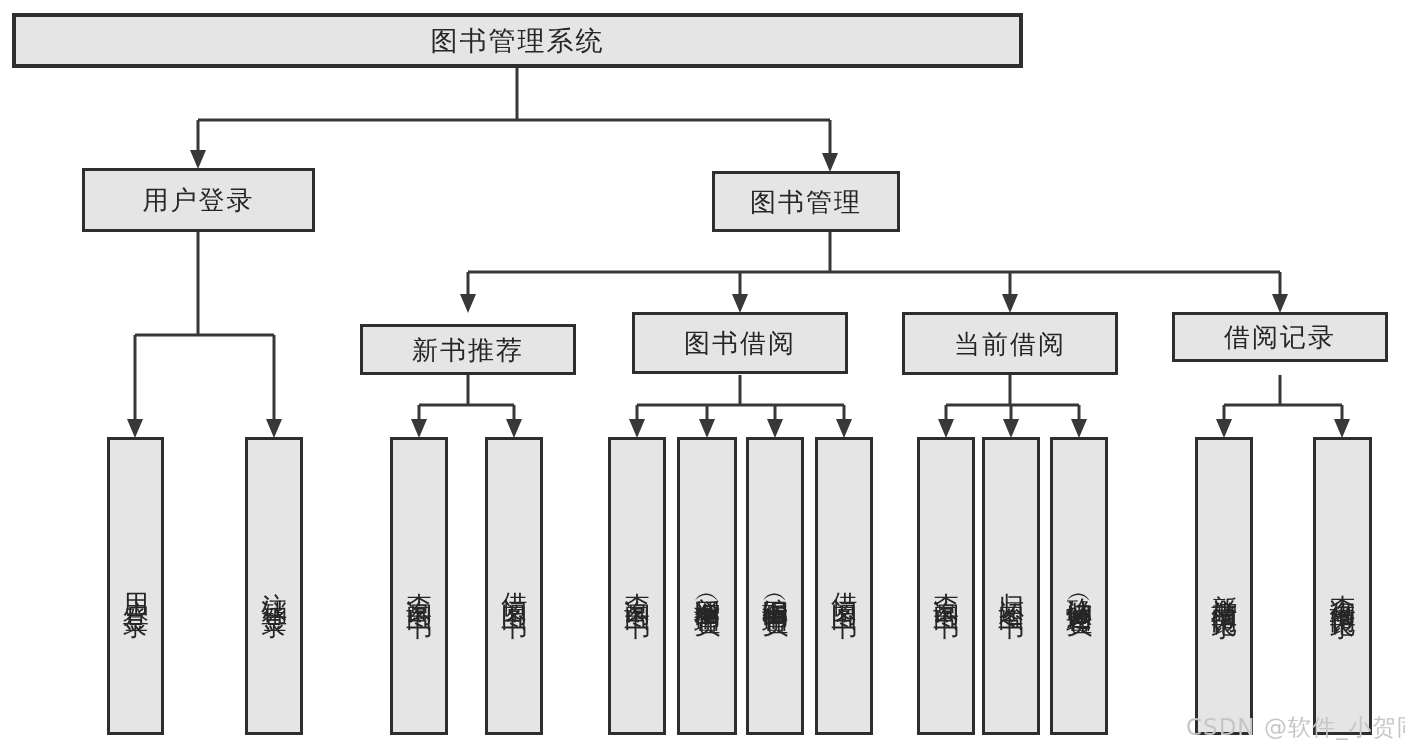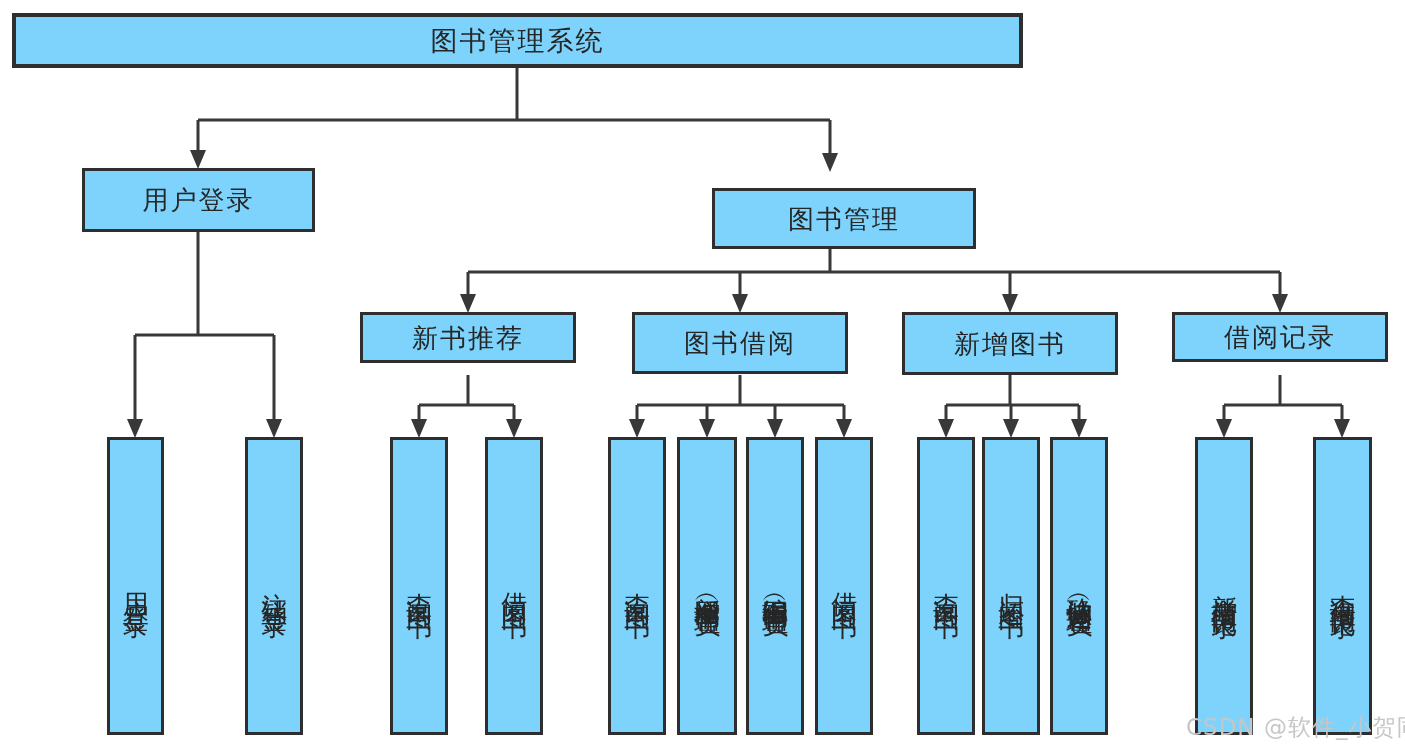--- a/index.html
+++ b/index.html
@@ -18,21 +18,21 @@
   #connectors {
     position: absolute;
     left: 0; top: 0;
     width: 1405px;
     height: 747px;
     pointer-events: none;
   }
   .box {
     position: absolute;
     box-sizing: border-box;
-    background: #7dd3fc;
+    background: #e5e5e5;
     border: 3px solid #2e2e2e;
     display: flex;
     align-items: center;
     justify-content: center;
     color: #262626;
   }
   .box.root { border-width: 4px; }
   .hlabel {
     font-size: 26px;
     letter-spacing: 2px;
@@ -109,32 +109,32 @@
       M1334 419 L1350 419 L1342 438 Z"></path>
   </svg>
 
   <div class="box root" style="left:12px;top:13px;width:1011px;height:55px">
     <span class="hlabel">图书管理系统</span>
   </div>
 
   <div class="box" style="left:82px;top:168px;width:233px;height:64px">
     <span class="hlabel">用户登录</span>
   </div>
-  <div class="box" style="left:712px;top:188px;width:264px;height:61px">
+  <div class="box" style="left:712px;top:171px;width:188px;height:61px">
     <span class="hlabel">图书管理</span>
   </div>
 
-  <div class="box" style="left:360px;top:312px;width:216px;height:51px">
+  <div class="box" style="left:360px;top:324px;width:216px;height:51px">
     <span class="hlabel">新书推荐</span>
   </div>
   <div class="box" style="left:632px;top:312px;width:216px;height:62px">
     <span class="hlabel">图书借阅</span>
   </div>
   <div class="box" style="left:902px;top:312px;width:216px;height:63px">
-    <span class="hlabel">新增图书</span>
+    <span class="hlabel">当前借阅</span>
   </div>
   <div class="box" style="left:1172px;top:312px;width:216px;height:50px">
     <span class="hlabel">借阅记录</span>
   </div>
 
   <div class="box vbox" style="left:107px;top:437px;width:57px;height:298px">
     <span class="vlabel">用户登录</span>
   </div>
   <div class="box vbox" style="left:245px;top:437px;width:58px;height:298px">
     <span class="vlabel">注销登录</span>

